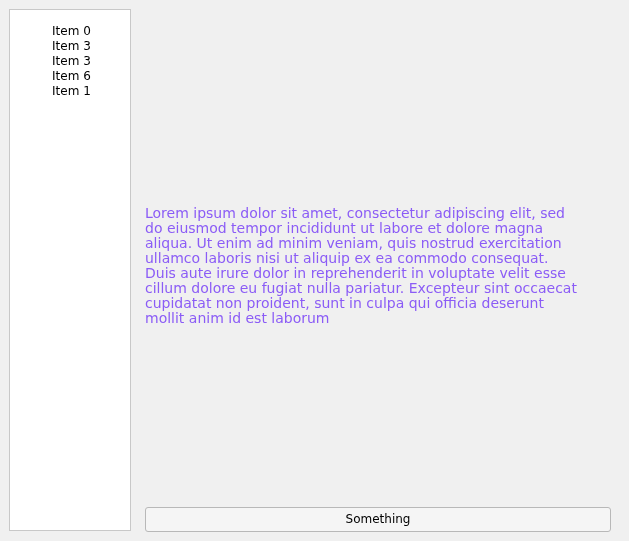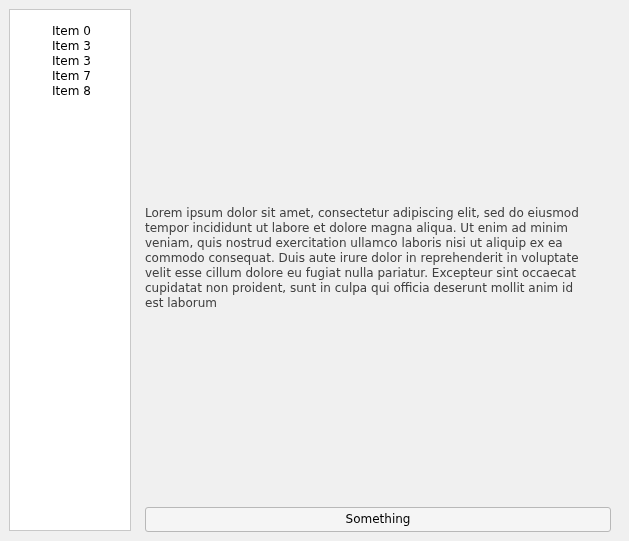--- a/index.html
+++ b/index.html
@@ -48,23 +48,23 @@
     left: 145px;
     top: 9px;
     right: 9px;
     bottom: 9px;
   }
   #paragraph-block {
     position: absolute;
     left: 0px;
     top: 197px;
     width: 435px;
-    font-size: 12px;
+    font-size: 14px;
     line-height: 15px;
-    color: #404040;
+    color: #8b5cf6;
     text-align: left;
   }
   #bottom-button {
     position: absolute;
     left: 0px;
     bottom: 0px;
     width: 466px;
     height: 25px;
     line-height: 23px;
     text-align: center;
@@ -81,22 +81,22 @@
 </style>
 </head>
 <body>
 
 <div id="app-window">
 
   <div id="list-panel">
     <div class="list-item">Item 0</div>
     <div class="list-item">Item 3</div>
     <div class="list-item">Item 3</div>
-    <div class="list-item">Item 7</div>
-    <div class="list-item">Item 8</div>
+    <div class="list-item">Item 6</div>
+    <div class="list-item">Item 1</div>
   </div>
 
   <div id="content-area">
     <div id="paragraph-block">Lorem ipsum dolor sit amet, consectetur adipiscing elit, sed do eiusmod tempor incididunt ut labore et dolore magna aliqua. Ut enim ad minim veniam, quis nostrud exercitation ullamco laboris nisi ut aliquip ex ea commodo consequat. Duis aute irure dolor in reprehenderit in voluptate velit esse cillum dolore eu fugiat nulla pariatur. Excepteur sint occaecat cupidatat non proident, sunt in culpa qui officia deserunt mollit anim id est laborum</div>
     <button id="bottom-button">Something</button>
   </div>
 
 </div>
 
 </body></html>

